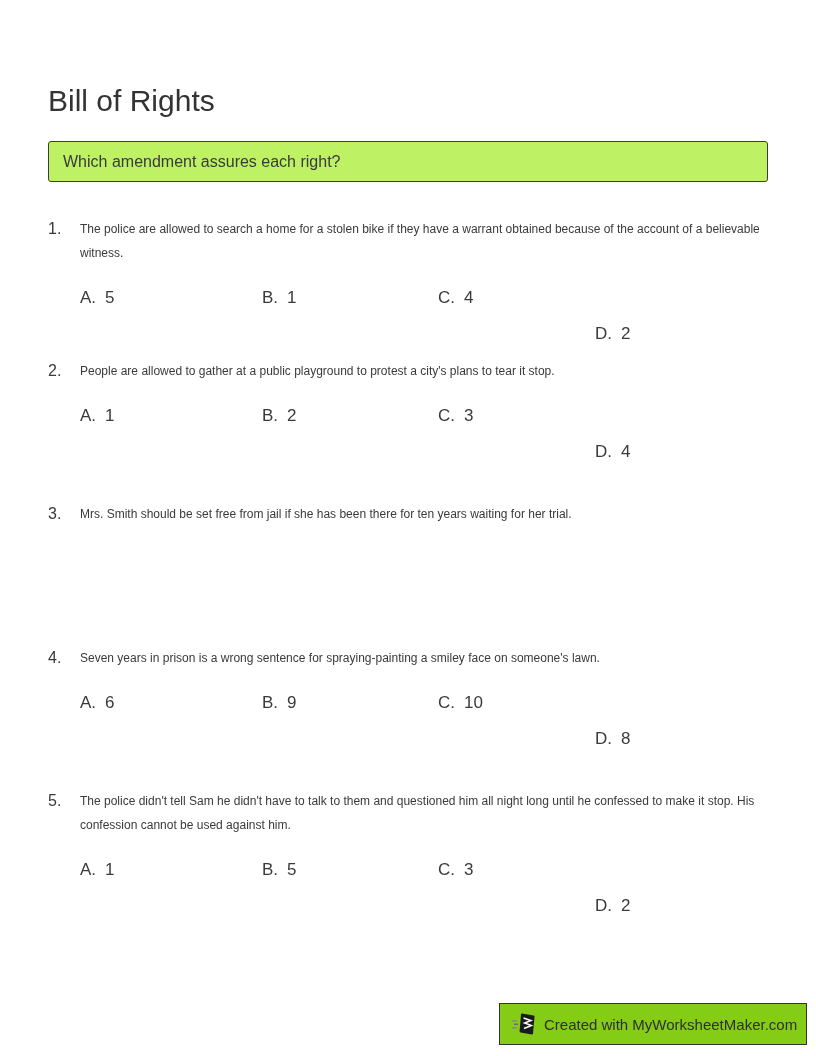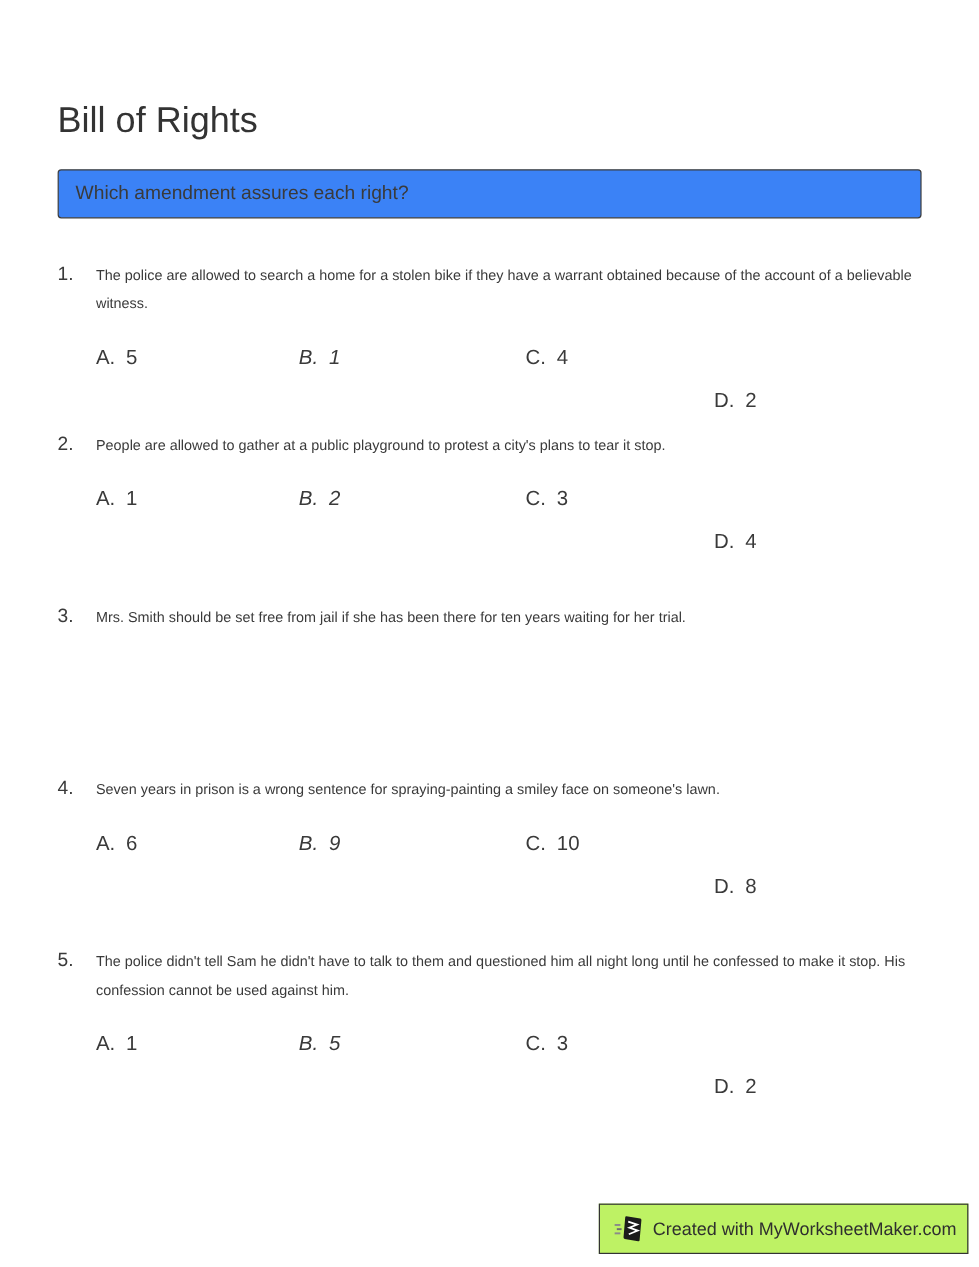--- a/index.html
+++ b/index.html
@@ -17,46 +17,46 @@
     position:absolute; left:48px; top:46px;
     font-size:30px; line-height:38px; font-weight:400; color:#333333;margin-top:36px;
   }
   .instruction-box {
     position:absolute; left:48px; top:141px;
     width:720px; height:41px;
     border:1.5px solid #3c3c3c; border-radius:3px;
     display:flex; align-items:center;
     padding-left:14px;
     font-size:16px; color:#3a3a3a;
-    background:#3b82f6;
+    background:#bef264;
   }
   .question { position:absolute; left:48px; width:736px; }
   .q-row { display:flex; }
   .q-num { width:32px; flex:0 0 32px; font-size:16px; line-height:24px; }
   .q-body { flex:1; }
   .q-text { font-size:12px; line-height:24px; max-width:700px; }
   .q-options { position:relative; height:24px; margin-top:23px; }
   .option { position:absolute; top:0; font-size:17px; line-height:20px; white-space:nowrap; }
   .option .opt-value { margin-left:9px; }
   .opt-0 { left:0; }
-  .opt-1 { left:169px;font-style:italic; }
+  .opt-1 { left:182px; }
   .opt-2 { left:358px; }
   .opt-3 { left:515px; top:4px;margin-top:32px; }
   .q1 { top:217px; }
   .q2 { top:359px; }
   .q3 { top:502px; }
   .q4 { top:646px; }
   .q5 { top:789px; }
   .footer-box {
     position:absolute; left:499px; top:1003px;
     width:308px; height:42px;
     border:1.5px solid #333333;
     display:flex; align-items:center;
     padding-left:12px;
-    background:#bef264;
+    background:#84cc16;
   }
   .footer-logo { flex:0 0 auto; margin-right:8px; display:flex; align-items:center; }
   .footer-text { font-size:15px; color:#2f2f2f; }
 </style>
 </head>
 <body>
 
 <div class="page">
 
   <div class="title">Bill of Rights</div>

